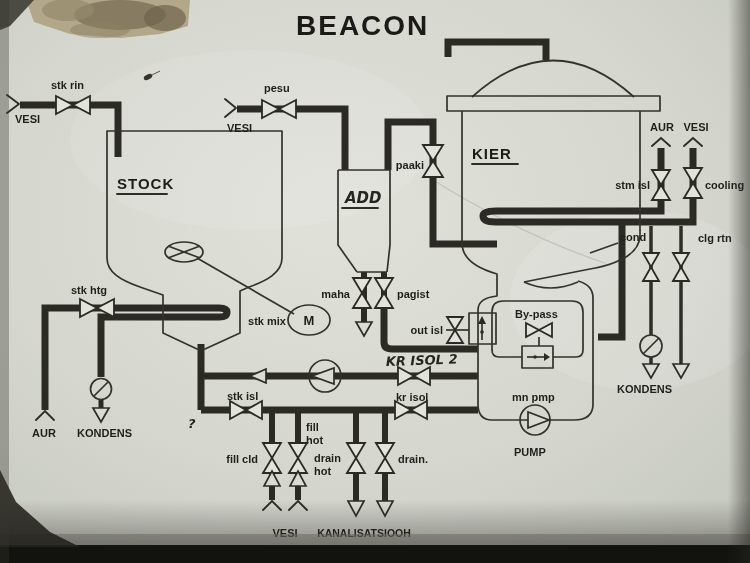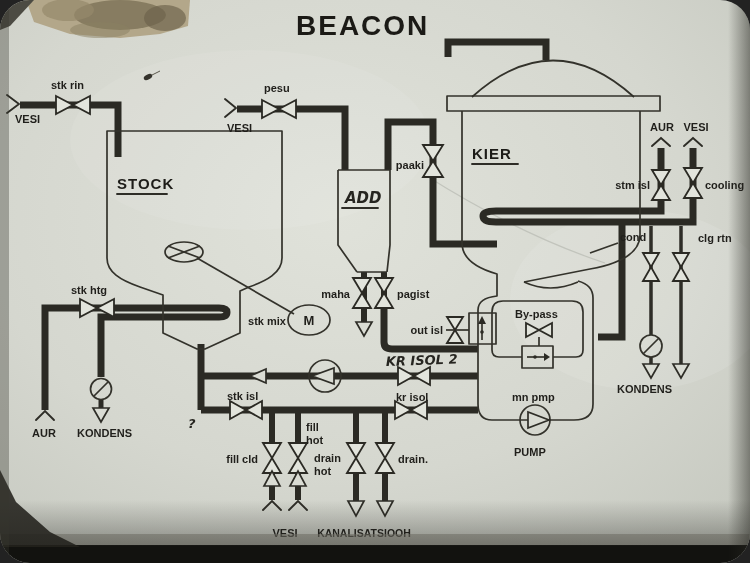--- a/index.html
+++ b/index.html
@@ -1,17 +1,17 @@
 <!DOCTYPE html>
 <html><head>
 <meta charset="utf-8">
 <style>
   html,body{margin:0;padding:0;background:#222;}
   .photo{position:relative;width:750px;height:563px;overflow:hidden;
-         font-family:"Liberation Sans",sans-serif;border-radius:30px;}
+         font-family:"Liberation Sans",sans-serif;}
   svg{position:absolute;left:0;top:0;}
   .p7{stroke:#2b2a24;stroke-width:7;fill:none;stroke-linejoin:miter;}
   .p6{stroke:#2b2a24;stroke-width:6;fill:none;}
   .p5{stroke:#2b2a24;stroke-width:5;fill:none;}
   .p35{stroke:#2e2d27;stroke-width:3.5;fill:none;}
   .t16{stroke:#33322b;stroke-width:1.7;fill:none;stroke-linejoin:round;}
   .t18{stroke:#2e2d27;stroke-width:1.9;fill:none;stroke-linecap:round;}
   .valve{fill:#e2e4dc;stroke:#2b2a24;stroke-width:1.8;stroke-linejoin:miter;}
   .open{fill:#dadcd4;stroke:#2e2d27;stroke-width:1.7;}
   .ink{fill:#2b2a24;stroke:none;}

